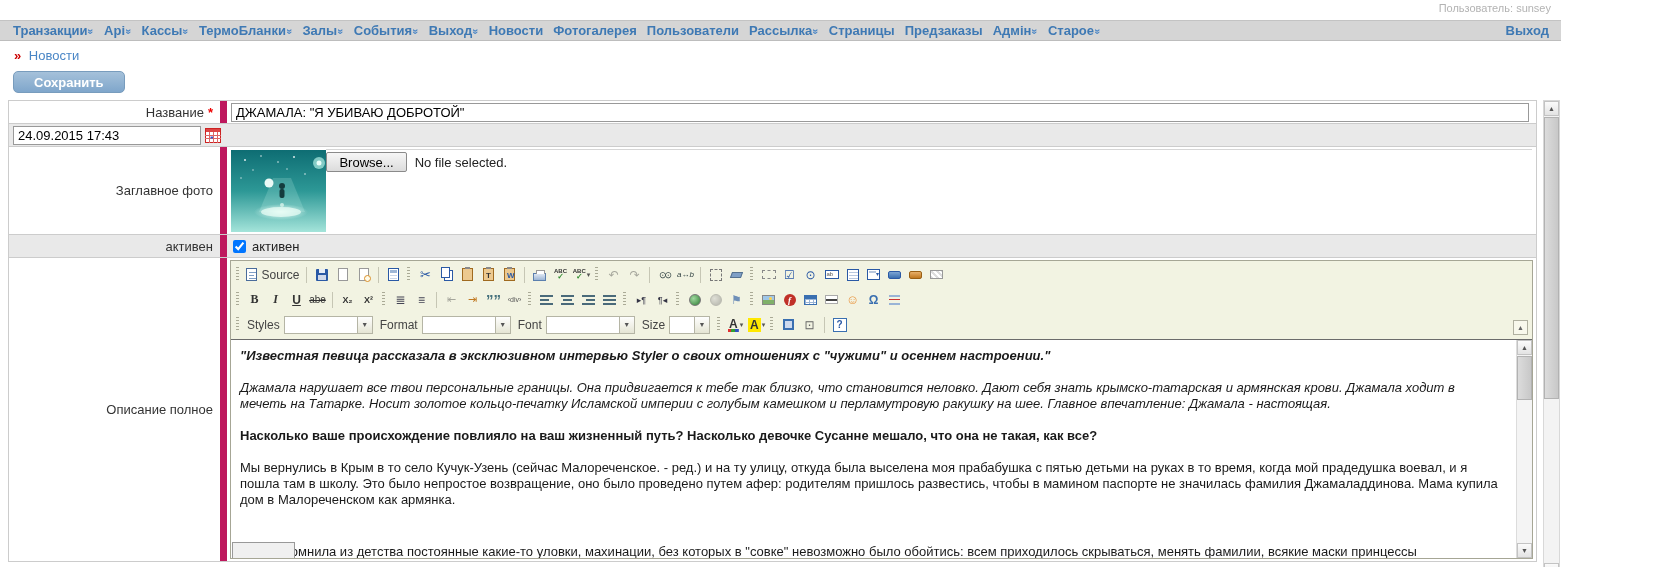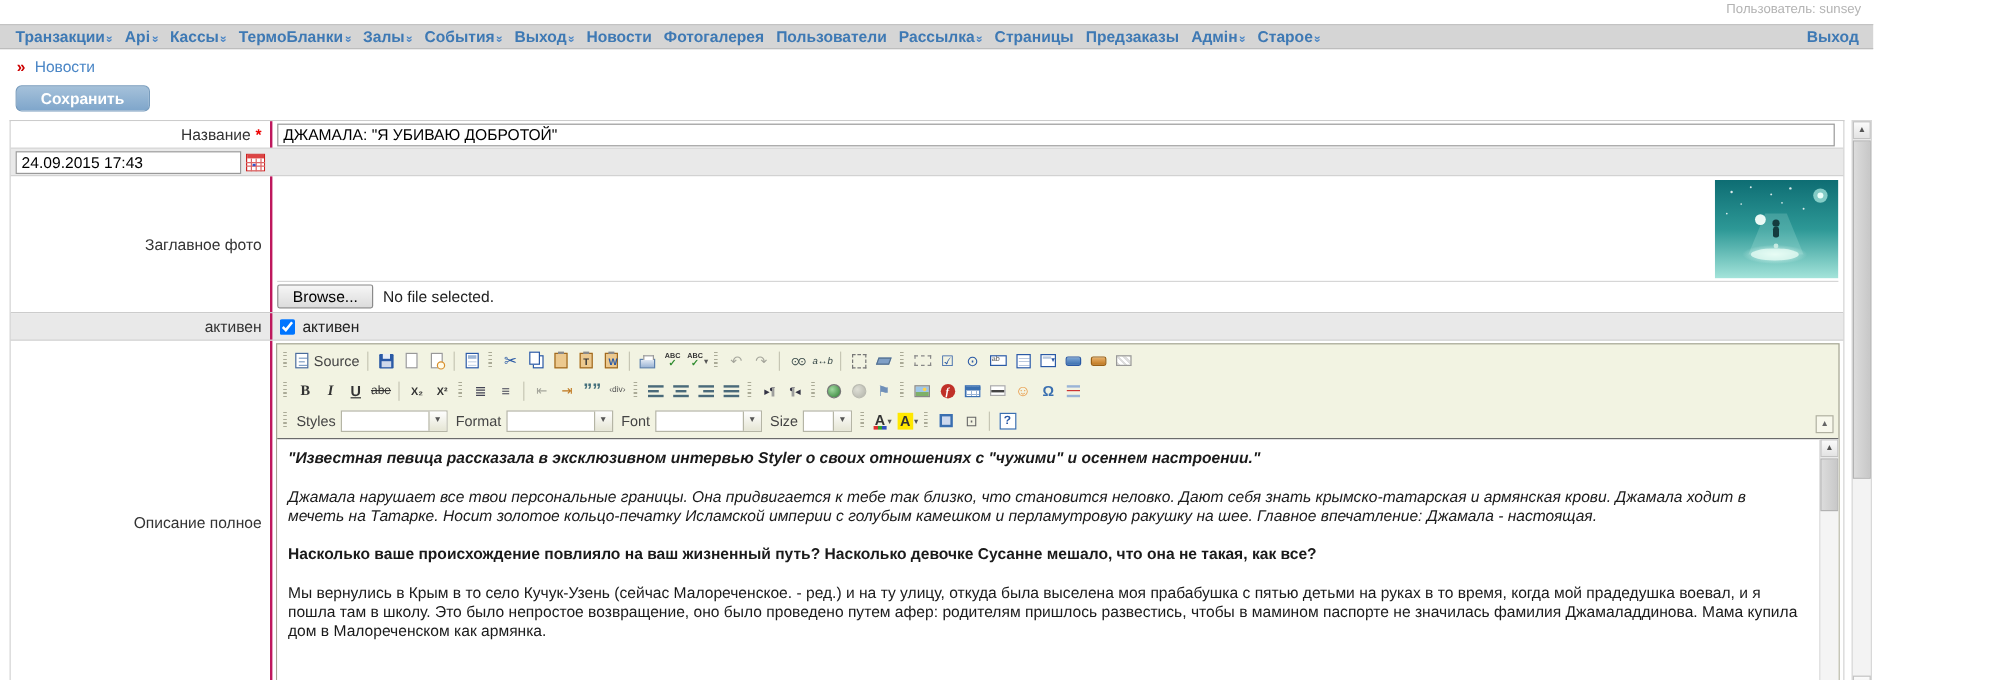--- a/index.html
+++ b/index.html
@@ -31,32 +31,32 @@
   .save-btn { margin:8px 0 7px 13px; height:22px; padding:0 20px;
               background:linear-gradient(#a5c1da,#7fa6cb); color:#fff;
               font-weight:bold; font-size:13px; border:1px solid #789cbd;
               border-radius:5px; cursor:pointer; font-family:inherit; }
 
   
   .form-area { position:relative; margin-left:8px; }
   .form-table { width:1529px; border:1px solid #ccc; border-bottom:none; }
   .trow { display:flex; border-bottom:1px solid #ccc; background:#fff; min-height:23px; }
   .trow.alt { background:#e9e9e9; }
-  .lcell { width:218px; border-right:2px solid #be185d; display:flex;
+  .lcell { width:218px; border-right:7px solid #be185d; display:flex;
            align-items:center; justify-content:flex-end; padding-right:7px;
            color:#333; flex-shrink:0; }
   .req { color:#ee0000; font-weight:bold; margin-left:4px; }
   .fcell { flex:1; display:flex; align-items:center; padding:1px 4px; min-width:0; }
   .txt { height:19px; border:1px solid #999; font-size:13px; padding:1px 4px;
          font-family:inherit; background:#fff; }
   .title-input { width:1298px; }
   .date-input { width:188px; margin-right:4px; }
 
   
-  .photo-cell { flex-direction:column; align-items:flex-end; padding:2px 4px 0 4px; }
+  .photo-cell { flex-direction:row; align-items:flex-start; padding:2px 4px 0 4px; }
   .thumb { display:block; margin:1px 0 2px 0; }
   .file-row { display:flex; align-items:center; width:100%;
               border-top:1px solid #d6d6d6; padding:2px 0 3px 0; }
   .browse-btn { height:20px; padding:0 12px; font-size:13px; font-family:inherit;
                 background:linear-gradient(#f6f6f6,#dcdcdc); border:1px solid #8a8a8a;
                 border-radius:2px; cursor:pointer; margin-right:8px; }
   .file-status { color:#222; }
 
   .cb-wrap { display:flex; align-items:center; gap:4px; cursor:pointer; }
   .cb-wrap input { margin:0 2px 0 2px; }

